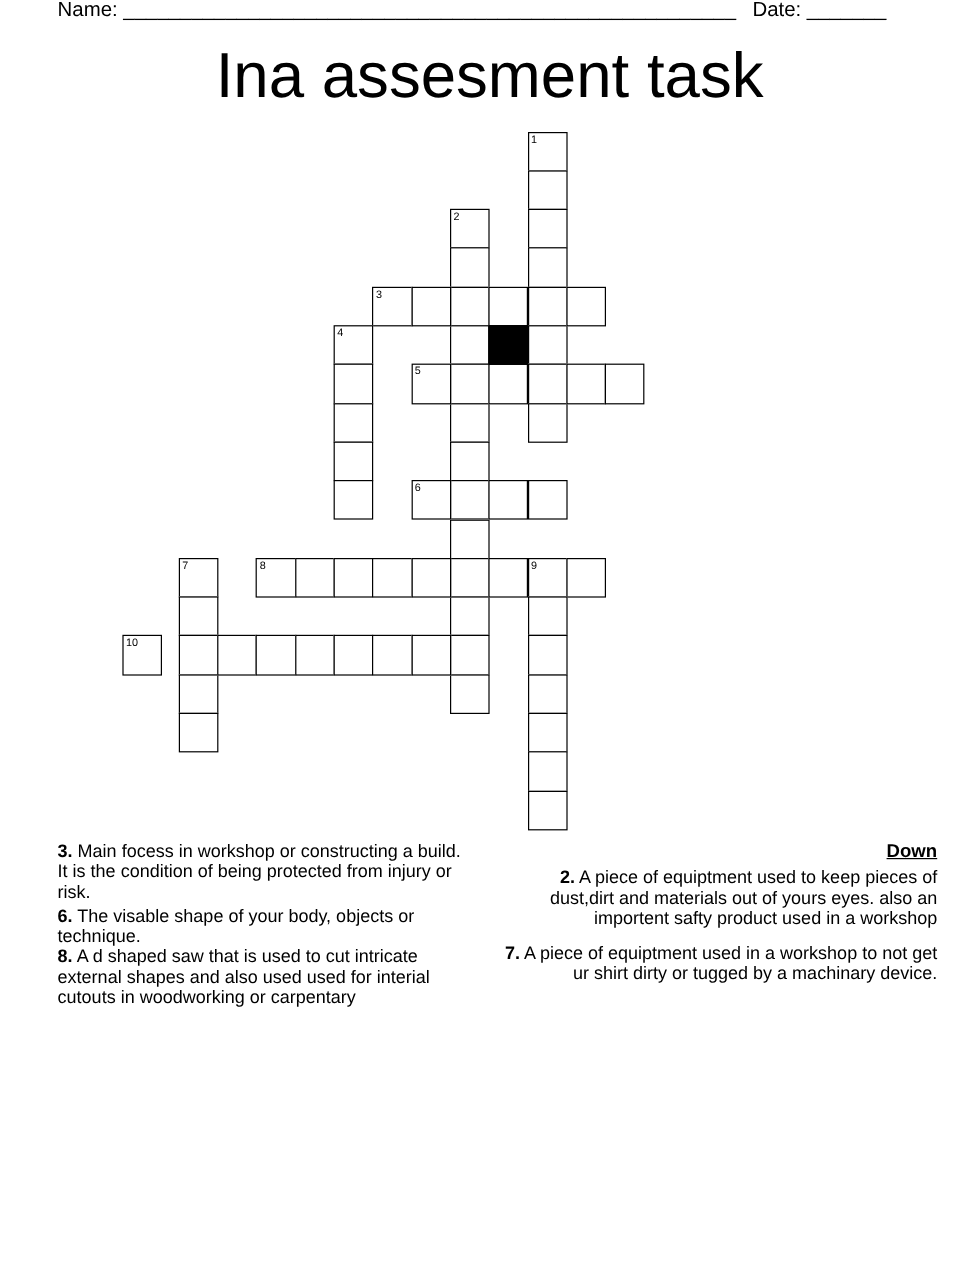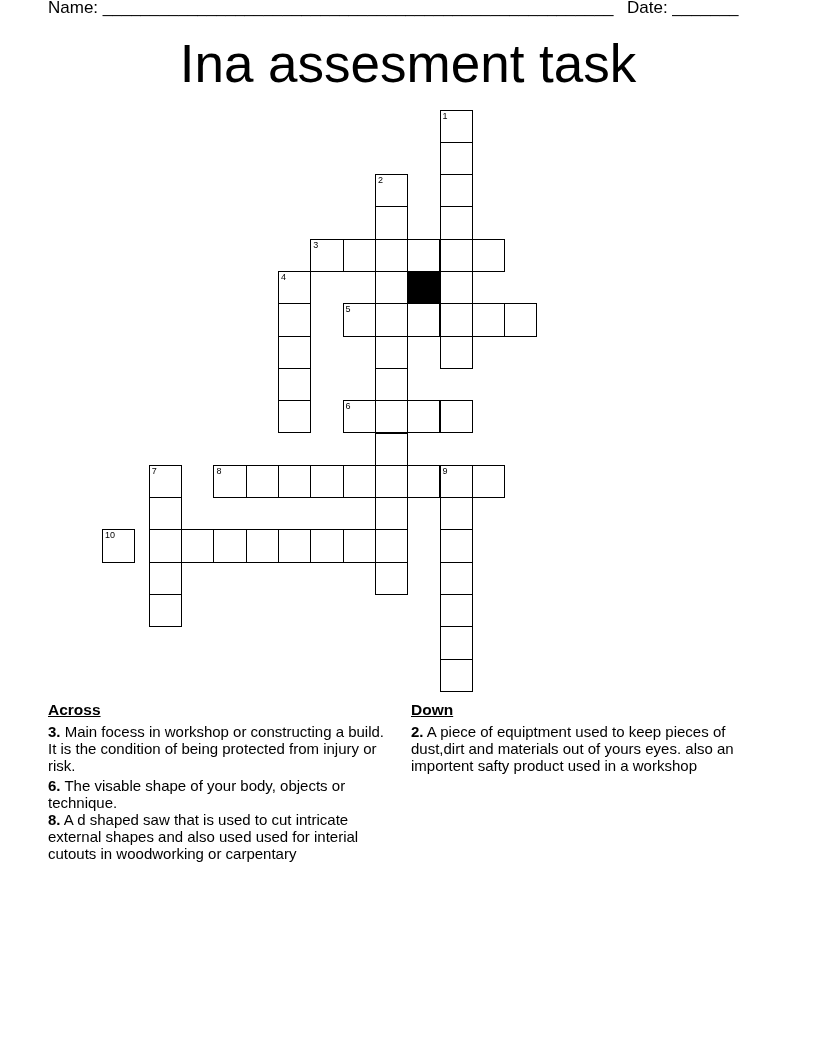--- a/index.html
+++ b/index.html
@@ -11,21 +11,21 @@
   .header .date { position: absolute; left: 579px; }
   .title { position: absolute; top: 32px; left: 0; width: 816px; text-align: center;
            font-size: 53px; line-height: 64px; }
   .grid { position: absolute; left: 0; top: 0; width: 816px; height: 700px; }
   .cell { position: absolute; box-sizing: border-box; width: 33.3px; height: 33.3px;
           border: 1.5px solid #000; background: #fff; }
   .cell.black { background: #000; }
   .cell .num { position: absolute; left: 2px; top: 0px; font-size: 9px; line-height: 11px; }
   .clues { position: absolute; top: 701px; font-size: 15px; line-height: 17px; }
   .clues.across { left: 48px; width: 345px; }
-  .clues.down { left: 411px; width: 370px; }
+  .clues.down { left: 411px; width: 370px; text-align: right; }
   .clues h3 { margin: 0 0 4px 0; font-size: 15.5px; font-weight: bold; text-decoration: underline; line-height: 18px; }
   .clue { margin: 0 0 3px 0; }
   .clue b { font-weight: bold; }
 </style>
 </head>
 <body>
 
 <div class="header">
   <span class="name">Name: ______________________________________________________</span>
   <span class="date">Date: _______</span>
@@ -114,22 +114,22 @@
     <div class="cell" style="left: 181.1px; top: 529.4px;"></div>
     <div class="cell" style="left: 213.4px; top: 529.4px;"></div>
     <div class="cell" style="left: 245.7px; top: 529.4px;"></div>
     <div class="cell" style="left: 278px; top: 529.4px;"></div>
     <div class="cell" style="left: 310.3px; top: 529.4px;"></div>
     <div class="cell" style="left: 342.6px; top: 529.4px;"></div>
     <div class="cell black" style="left: 407.2px; top: 271px;"></div>
   </div>
 
 <div class="clues across">
-  <h3>Across</h3>
   <div class="clue"><b>3.</b><span> Main focess in workshop or constructing a build. It is the condition of being protected from injury or risk.</span></div>
   <div class="clue" style="margin-bottom:0"><b>6.</b><span> The visable shape of your body, objects or technique.</span></div>
   <div class="clue"><b>8.</b><span> A d shaped saw that is used to cut intricate external shapes and also used used for interial cutouts in woodworking or carpentary</span></div>
 </div>
 
 <div class="clues down">
   <h3>Down</h3>
   <div class="clue" style="margin-bottom:12px"><b>2.</b><span> A piece of equiptment used to keep pieces of dust,dirt and materials out of yours eyes. also an importent safty product used in a workshop</span></div>
+  <div class="clue"><b>7.</b><span> A piece of equiptment used in a workshop to not get ur shirt dirty or tugged by a machinary device.</span></div>
 </div>
 
 </body></html>

